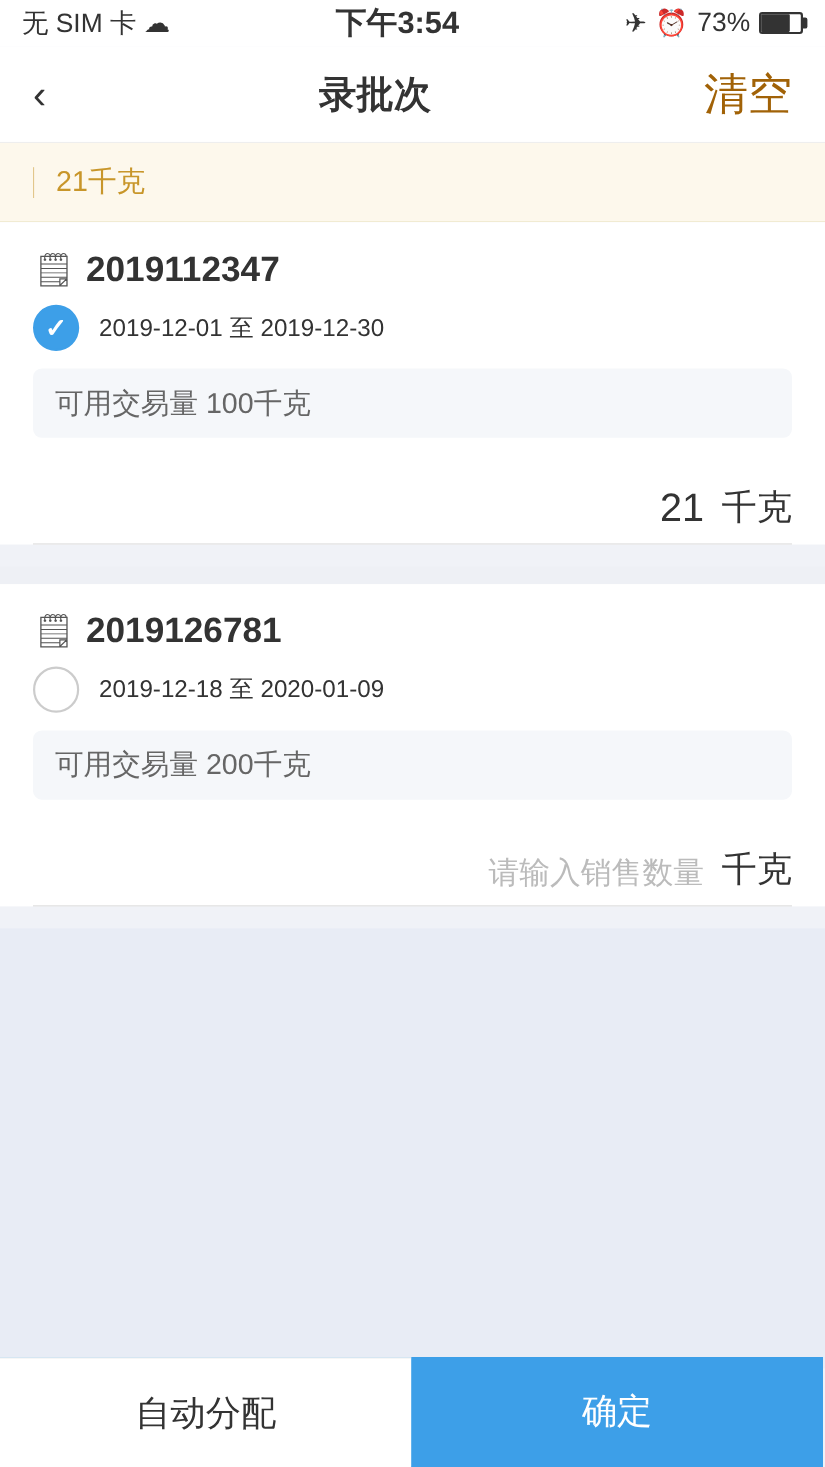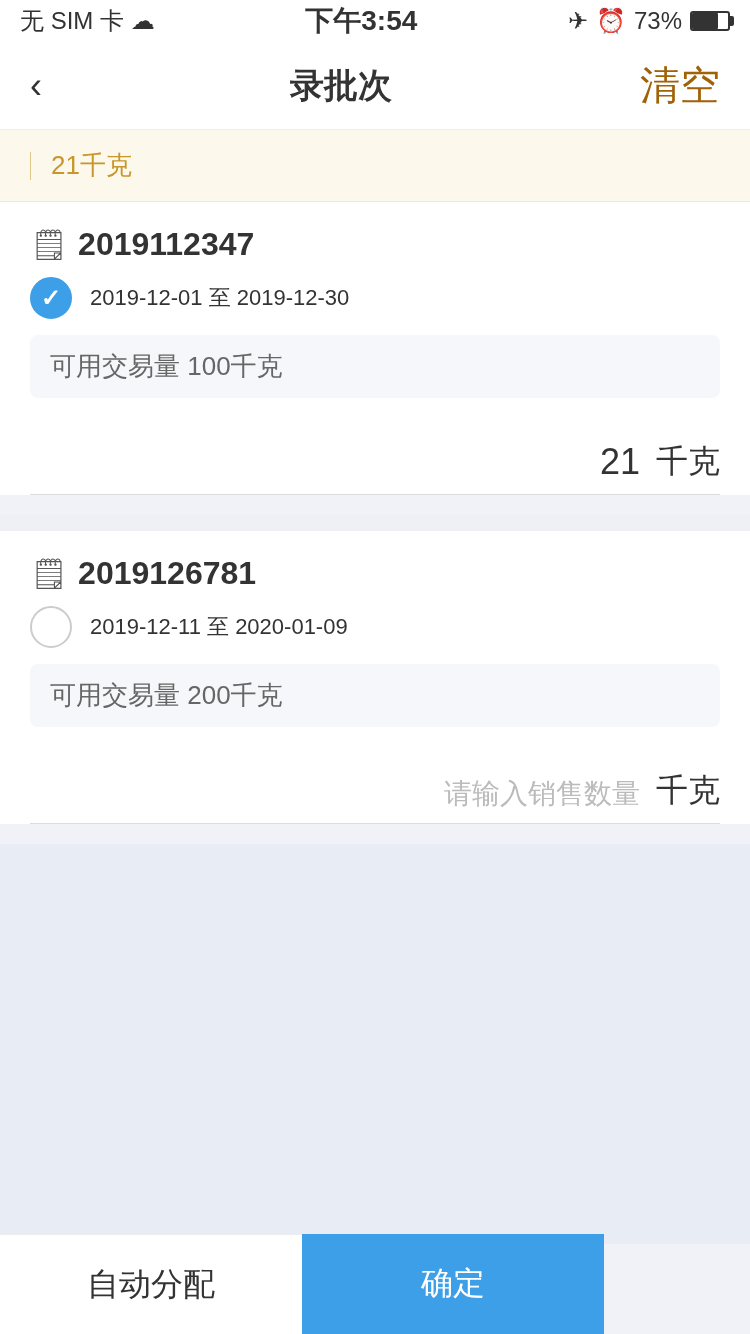--- a/index.html
+++ b/index.html
@@ -209,21 +209,21 @@
       flex: 1;
       background: #e8ecf5;
       min-height: 400px;
     }
 
     
     .footer {
       position: fixed;
       bottom: 0;
       left: 0;
-      width: 604px;
+      width: 748px;
       height: 100px;
       display: flex;
     }
     .btn-auto {
       flex: 1;
       background: #fff;
       border: none;
       font-size: 32px;
       color: #333;
       cursor: pointer;
@@ -302,21 +302,21 @@
   <div class="section-sep"></div>
 
   <div class="card">
     <div class="card-inner">
       <div class="batch-header">
         <span class="batch-icon">🗒</span>
         <span class="batch-id">2019126781</span>
       </div>
       <div class="batch-date-row">
         <div class="radio-circle"></div>
-        <span class="batch-date">2019-12-11 至 2020-01-09</span>
+        <span class="batch-date">2019-12-18 至 2020-01-09</span>
       </div>
       <div class="batch-qty-box">可用交易量 200千克</div>
     </div>
     <div class="input-row">
       <input class="qty-input" type="text" placeholder="请输入销售数量" style="">
       <span class="unit-label">千克</span>
     </div>
     <div class="input-underline"></div>
   </div>
 

